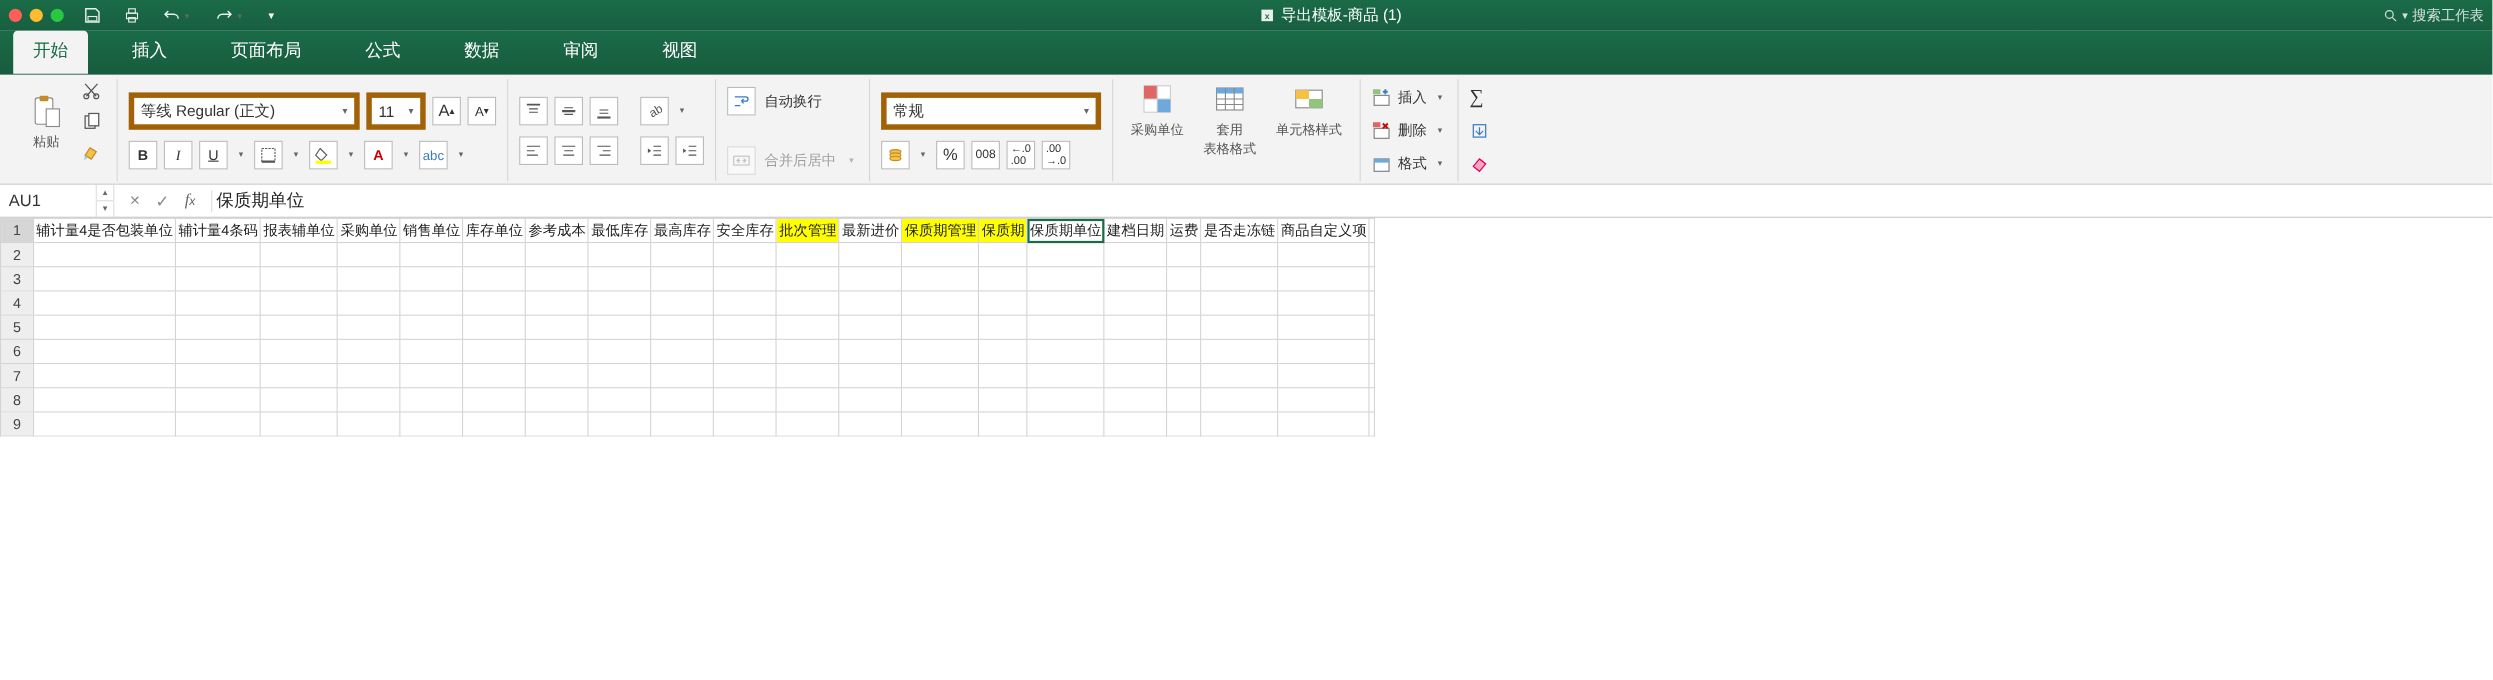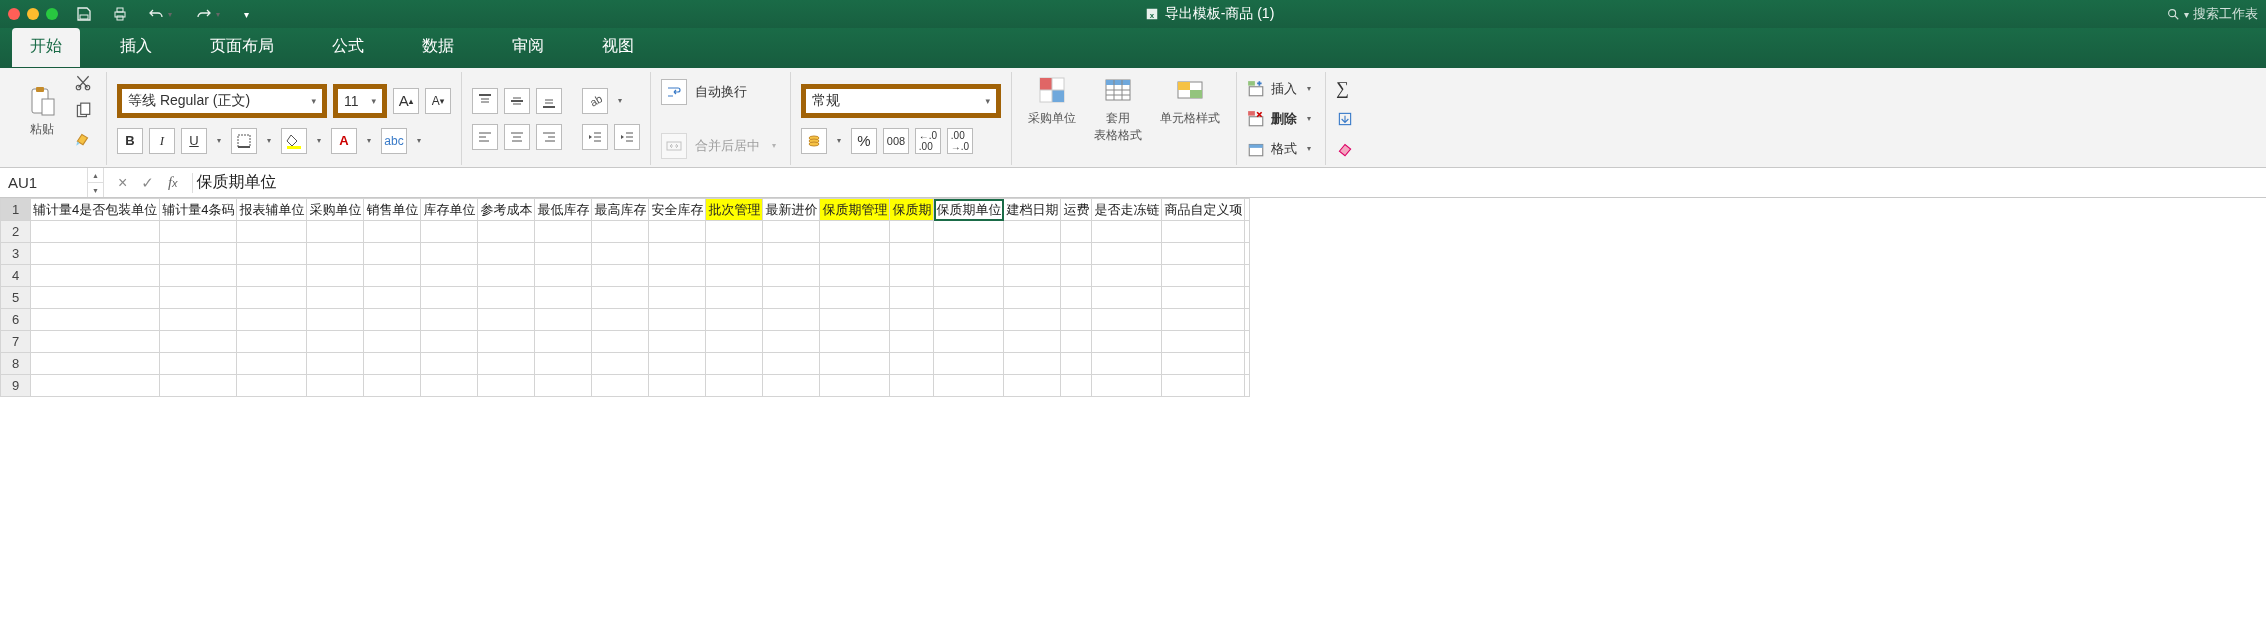--- a/index.html
+++ b/index.html
@@ -373,21 +373,21 @@
           </svg>
           <span style="padding:0 4px;">插入</span>
           <span class="dd">▾</span>
         </div>
       <div class="smrow">
           <svg width="18" height="18" viewBox="0 0 16 16">
             <rect x="2" y="6" width="12" height="8" fill="#fff" stroke="#888"></rect>
             <rect x="1" y="1" width="6" height="4" fill="#e06666"></rect>
             <path d="M9 2l4 4M13 2l-4 4" stroke="#c00" stroke-width="1.5"></path>
           </svg>
-          <span style="padding:0 4px;font-weight:bold;">删除</span>
+          <span style="padding:0 4px;">删除</span>
           <span class="dd">▾</span>
         </div>
       <div class="smrow">
           <svg width="18" height="18" viewBox="0 0 16 16">
             <rect x="2" y="4" width="12" height="10" fill="#fff" stroke="#888"></rect>
             <rect x="2" y="4" width="12" height="3" fill="#6fa8dc"></rect>
           </svg>
           <span style="padding:0 4px;">格式</span>
           <span class="dd">▾</span>
         </div>

